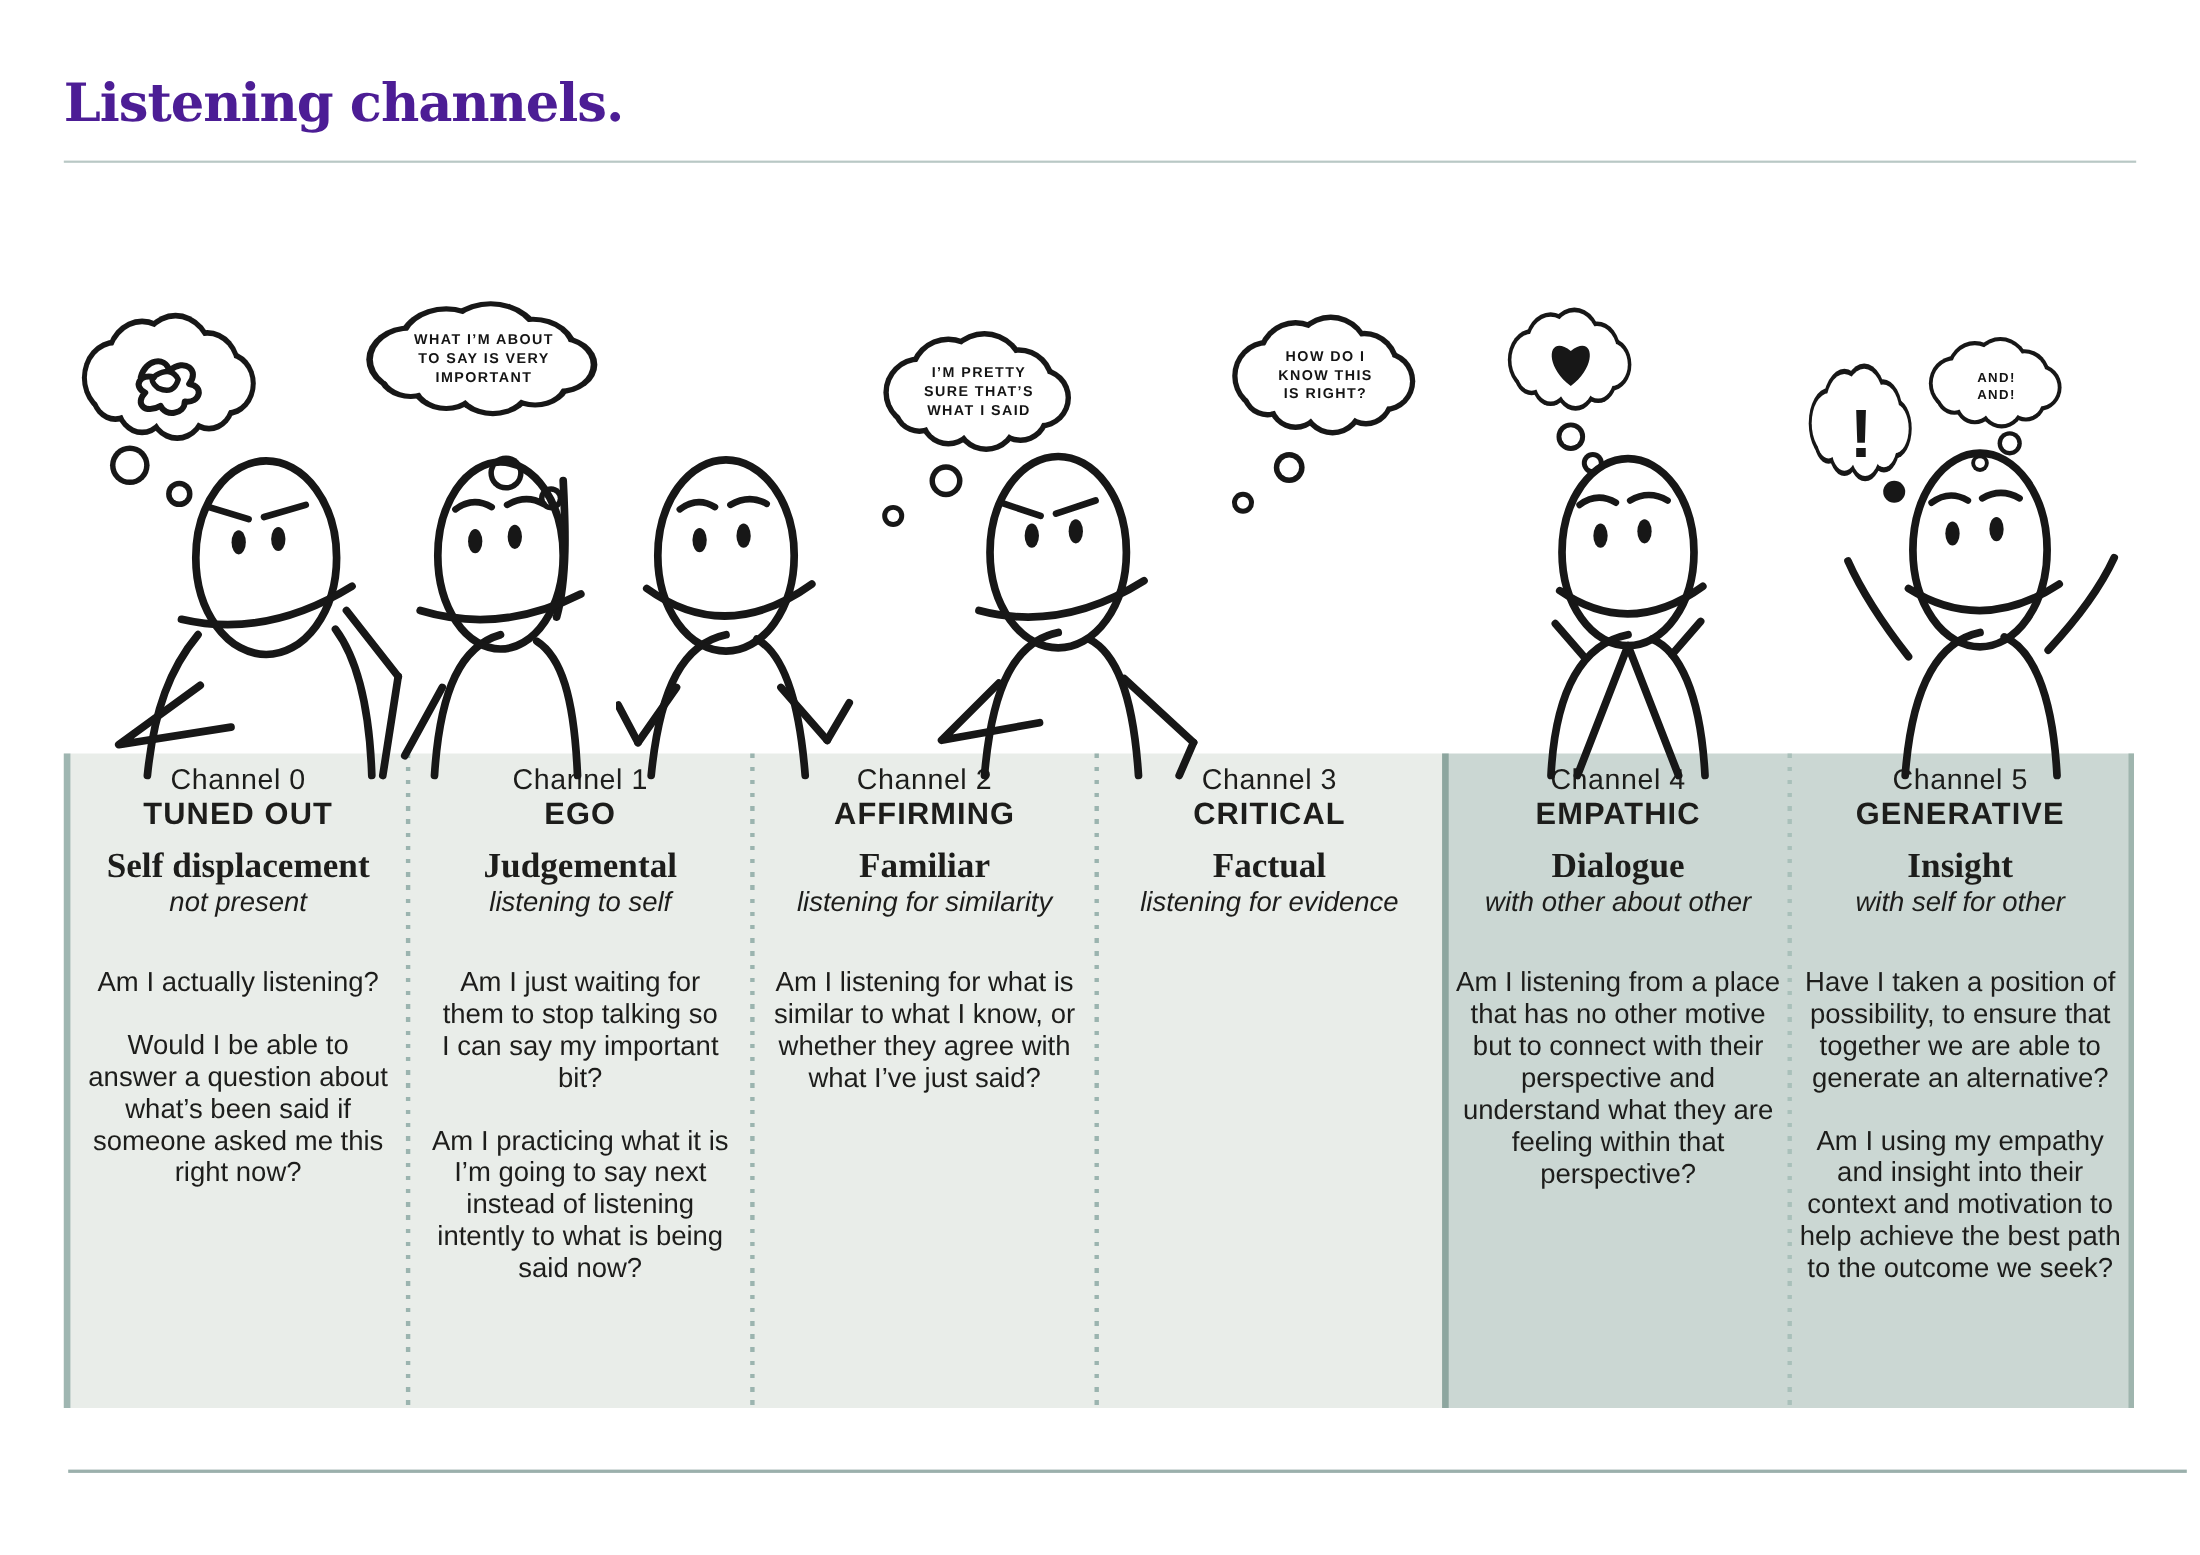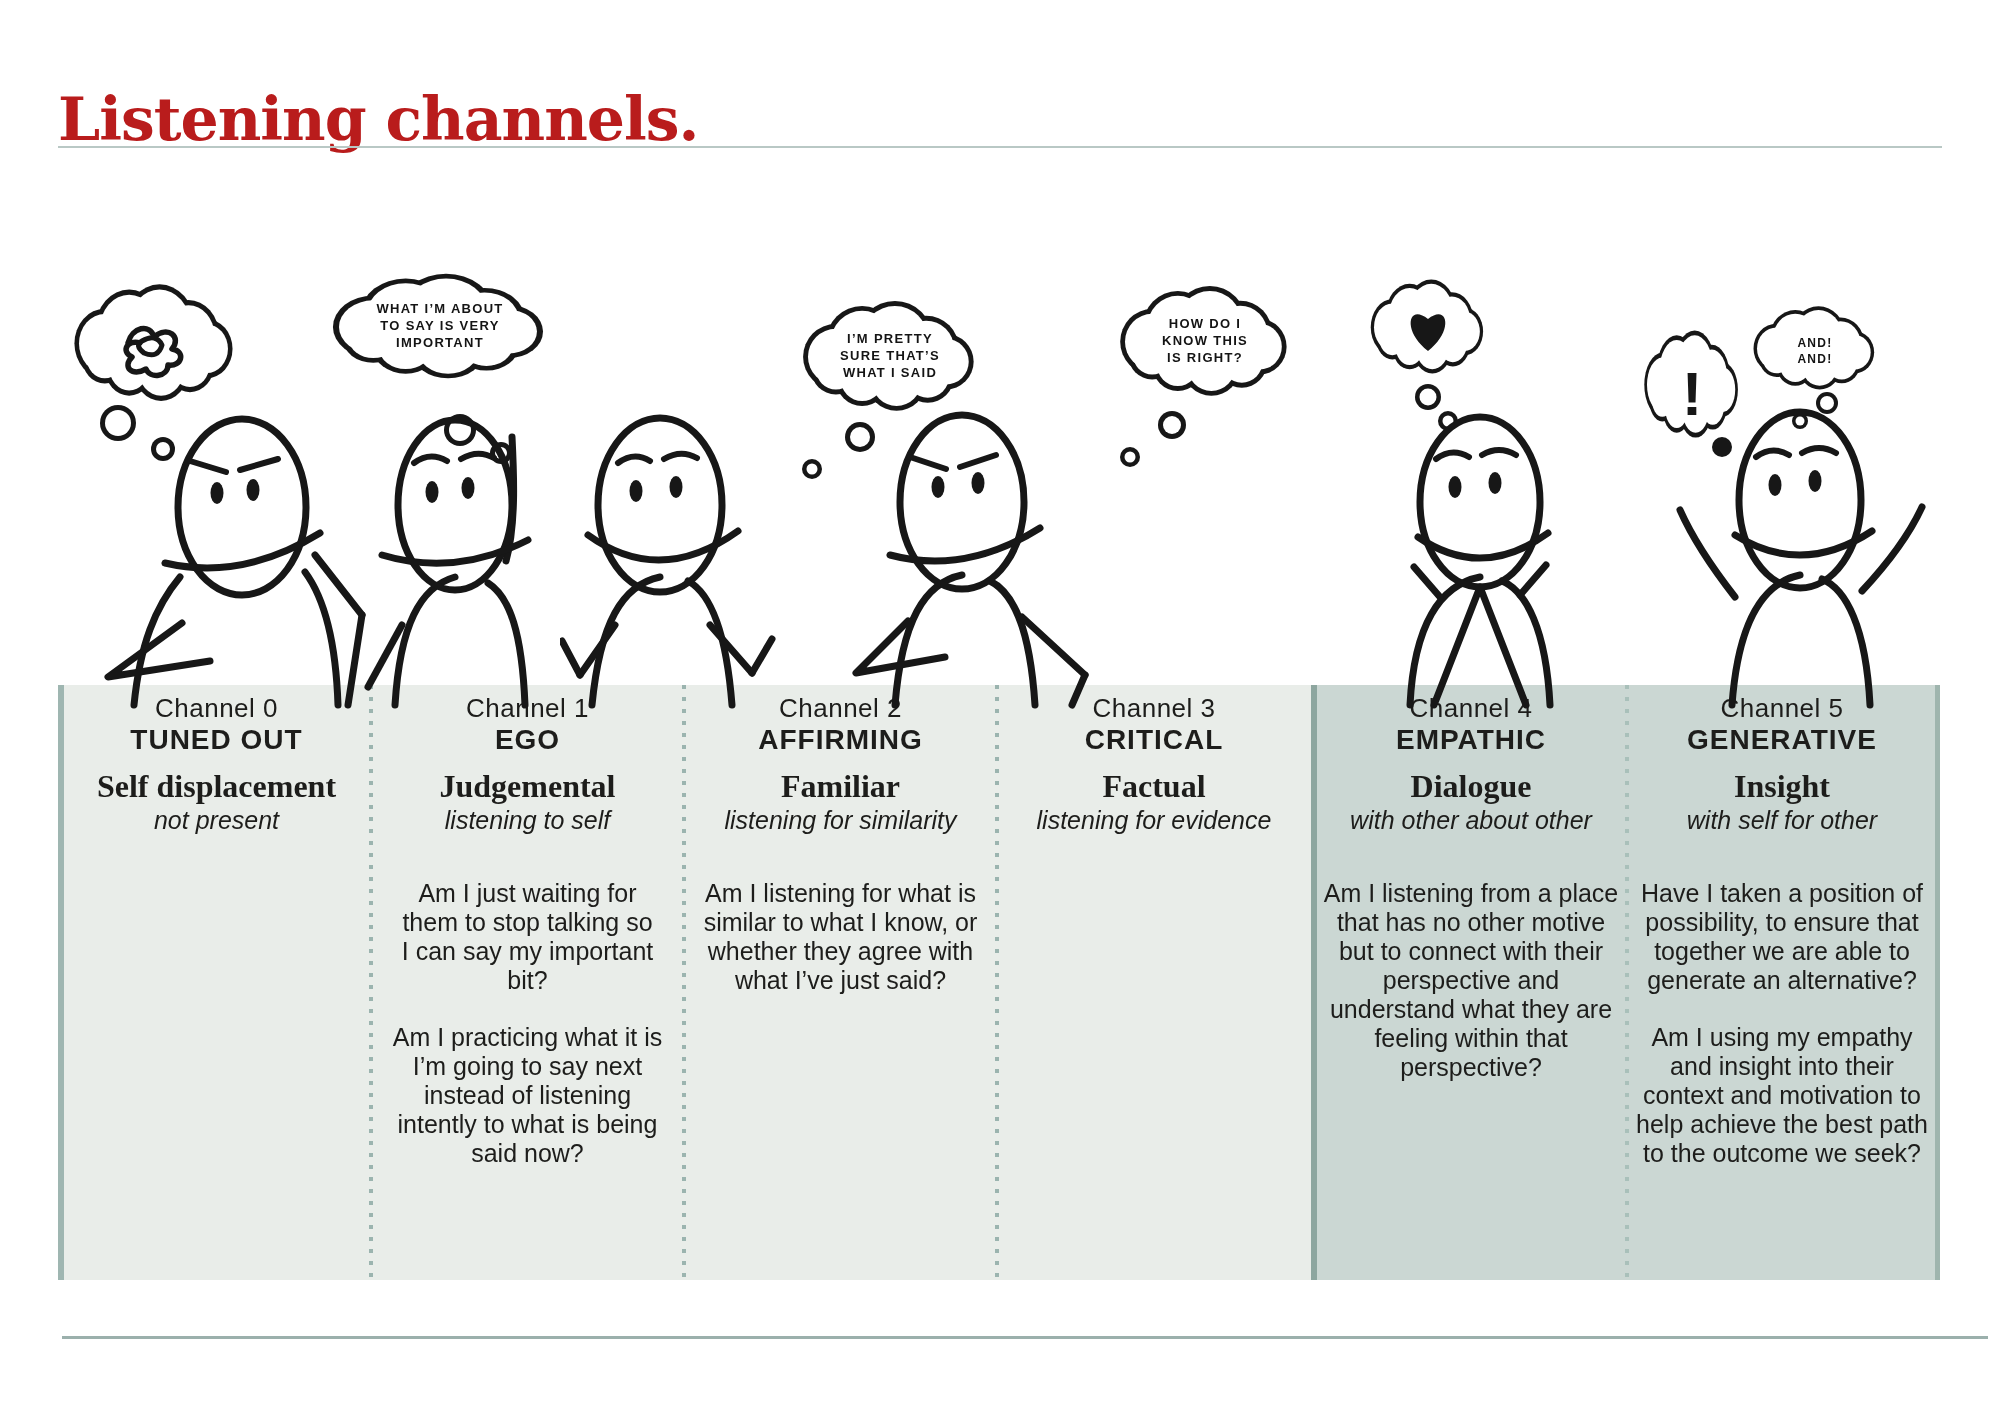--- a/index.html
+++ b/index.html
@@ -1,19 +1,19 @@
 <!DOCTYPE html>
 <html><head>
 <meta charset="utf-8">
 <style>
   html,body{margin:0;padding:0;background:#ffffff;}
   body{width:2000px;height:1414px;position:relative;overflow:hidden;
        font-family:"Liberation Sans",sans-serif;color:#1d1d1b;}
-  .title{position:absolute;left:58px;top:84px;font-family:"DejaVu Serif",serif;
-         font-weight:bold;font-size:60px;letter-spacing:-1px;color:#b91c1c;}
+  .title{position:absolute;left:58px;top:66px;font-family:"DejaVu Serif",serif;
+         font-weight:bold;font-size:48px;letter-spacing:-1px;color:#4c1d95;}
   .title-rule{position:absolute;left:58px;top:146px;width:1884px;height:2px;background:#b9c8c5;}
   .bottom-rule{position:absolute;left:62px;top:1336px;width:1926px;height:3px;background:#9bb0ac;}
 
   .panel{position:absolute;top:685px;height:595px;box-sizing:border-box;z-index:1;}
   .panel-light{left:58px;width:1253px;background:#e9ede9;border-left:6px solid #9fb6b1;}
   .panel-dark{left:1311px;width:629px;background:#cbd7d3;border-left:6px solid #8da69f;border-right:5px solid #9fb5ae;}
 
   .vsep{position:absolute;top:685px;height:595px;width:4px;z-index:2;
         background-image:repeating-linear-gradient(to bottom,#9bb4af 0 4px,transparent 4px 12px);}
   .vsep-dark{background-image:repeating-linear-gradient(to bottom,#a9c0ba 0 4px,transparent 4px 12px);}
@@ -251,20 +251,24 @@
     <path class="stroke-thin" d="M95 310 Q162 352 232 306" style="stroke-width:7"></path>
   </g>
 </svg>
 </div>
 
 <div class="col" style="left:64px;width:305px">
   <div class="ch-label">Channel 0</div>
   <div class="ch-name">TUNED OUT</div>
   <div class="ch-sub">Self displacement</div>
   <div class="ch-mode">not present</div>
+  <div class="questions">
+    <p class="q" style="width:285px">Am I actually listening?</p>
+    <p class="q" style="width:285px">Would I be able to answer a question about what’s been said if someone asked me this right now?</p>
+  </div>
 </div>
 
 <div class="col" style="left:371px;width:313px">
   <div class="ch-label">Channel 1</div>
   <div class="ch-name">EGO</div>
   <div class="ch-sub">Judgemental</div>
   <div class="ch-mode">listening to self</div>
   <div class="questions">
     <p class="q" style="width:260px">Am I just waiting for them to stop talking so I can say my important bit?</p>
     <p class="q" style="width:272px">Am I practicing what it is I’m going to say next instead of listening intently to what is being said now?</p>

